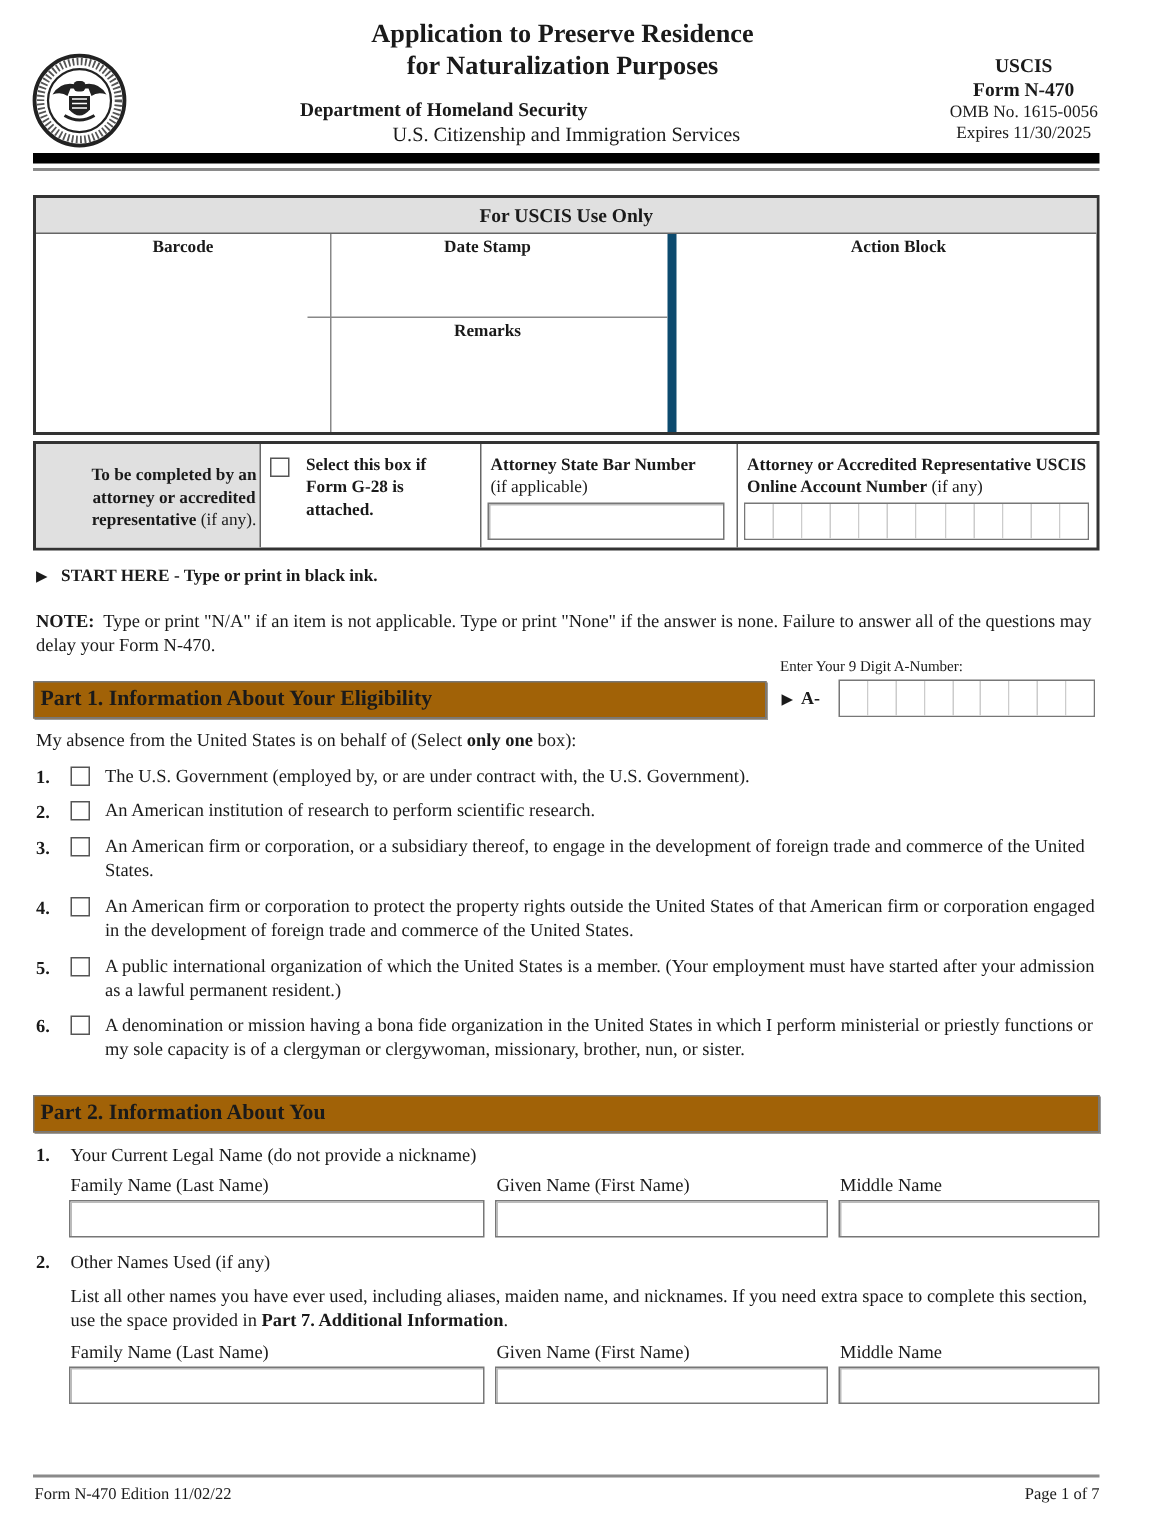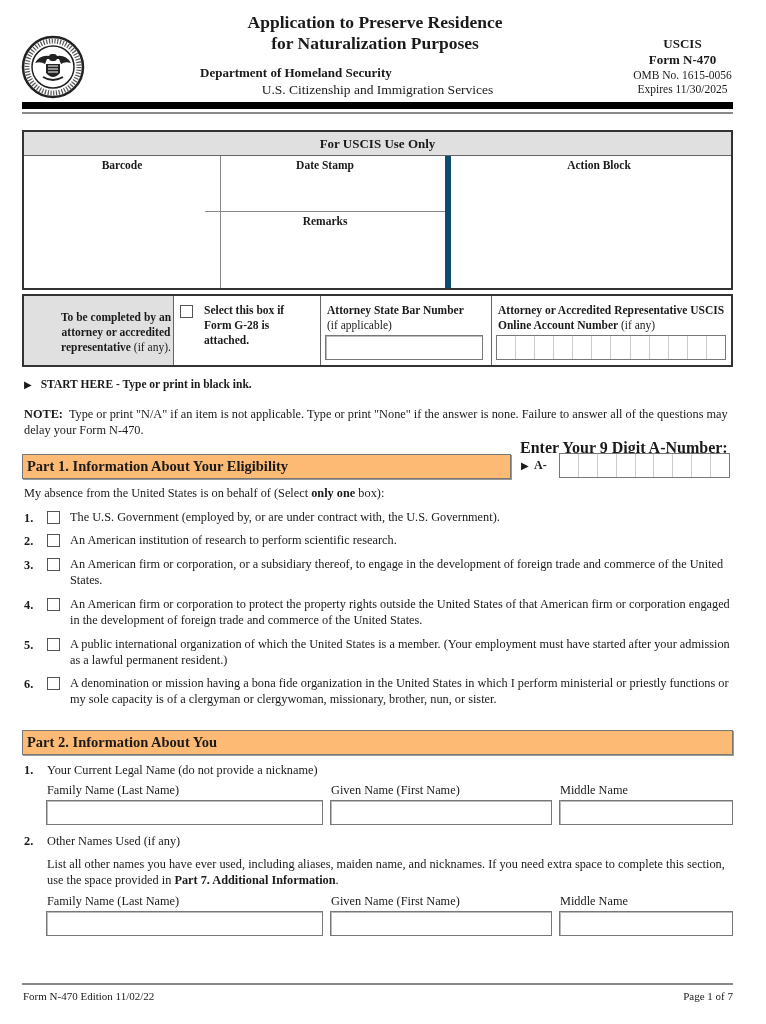--- a/index.html
+++ b/index.html
@@ -47,25 +47,25 @@
   .cells .cell { flex: 1; border-right: 1px solid #ccc; background: #fff; }
   .cells .cell:last-child { border-right: none; }
 
   
   .start { left: 24px; top: 378px; font-size: 11.5px; font-weight: bold; }
   .start .arr { font-size: 10px; margin-right: 9px; }
   .note { left: 24px; top: 406px; width: 715px; font-size: 12.3px; line-height: 16px; }
   .note b { font-weight: bold; }
 
   
-  .parthdr { background: #fdba74; border: 1px solid #777; box-shadow: 1px 1px 0 #999; font-weight: bold; font-size: 14.5px; line-height: 23px; padding-left: 4px; }
+  .parthdr { background: #a16207; border: 1px solid #777; box-shadow: 1px 1px 0 #999; font-weight: bold; font-size: 14.5px; line-height: 23px; padding-left: 4px; }
   .p1 { left: 22px; top: 454px; width: 489px; height: 25px; }
   .p2 { left: 22px; top: 730px; width: 711px; height: 25px; }
 
-  .anum-lbl { left: 520px; top: 439px; font-size: 16px; font-weight: bold; }
+  .anum-lbl { left: 520px; top: 439px; font-size: 10px; font-weight: normal; }
   .anum-arr { left: 521px; top: 458px; font-size: 12px; font-weight: bold; }
   .anum { left: 559px; top: 453px; width: 171px; height: 25px; display: flex; border: 1px solid #777; }
 
   .absence { left: 24px; top: 486px; font-size: 12.3px; }
   .absence b { font-weight: bold; }
 
   .item { left: 24px; width: 715px; font-size: 12.3px; line-height: 16px; }
   .item .num { position: absolute; left: 0; top: 1px; font-weight: bold; }
   .item .cb { position: absolute; left: 23px; top: 2px; }
   .item .txt { position: absolute; left: 46px; width: 670px; }

